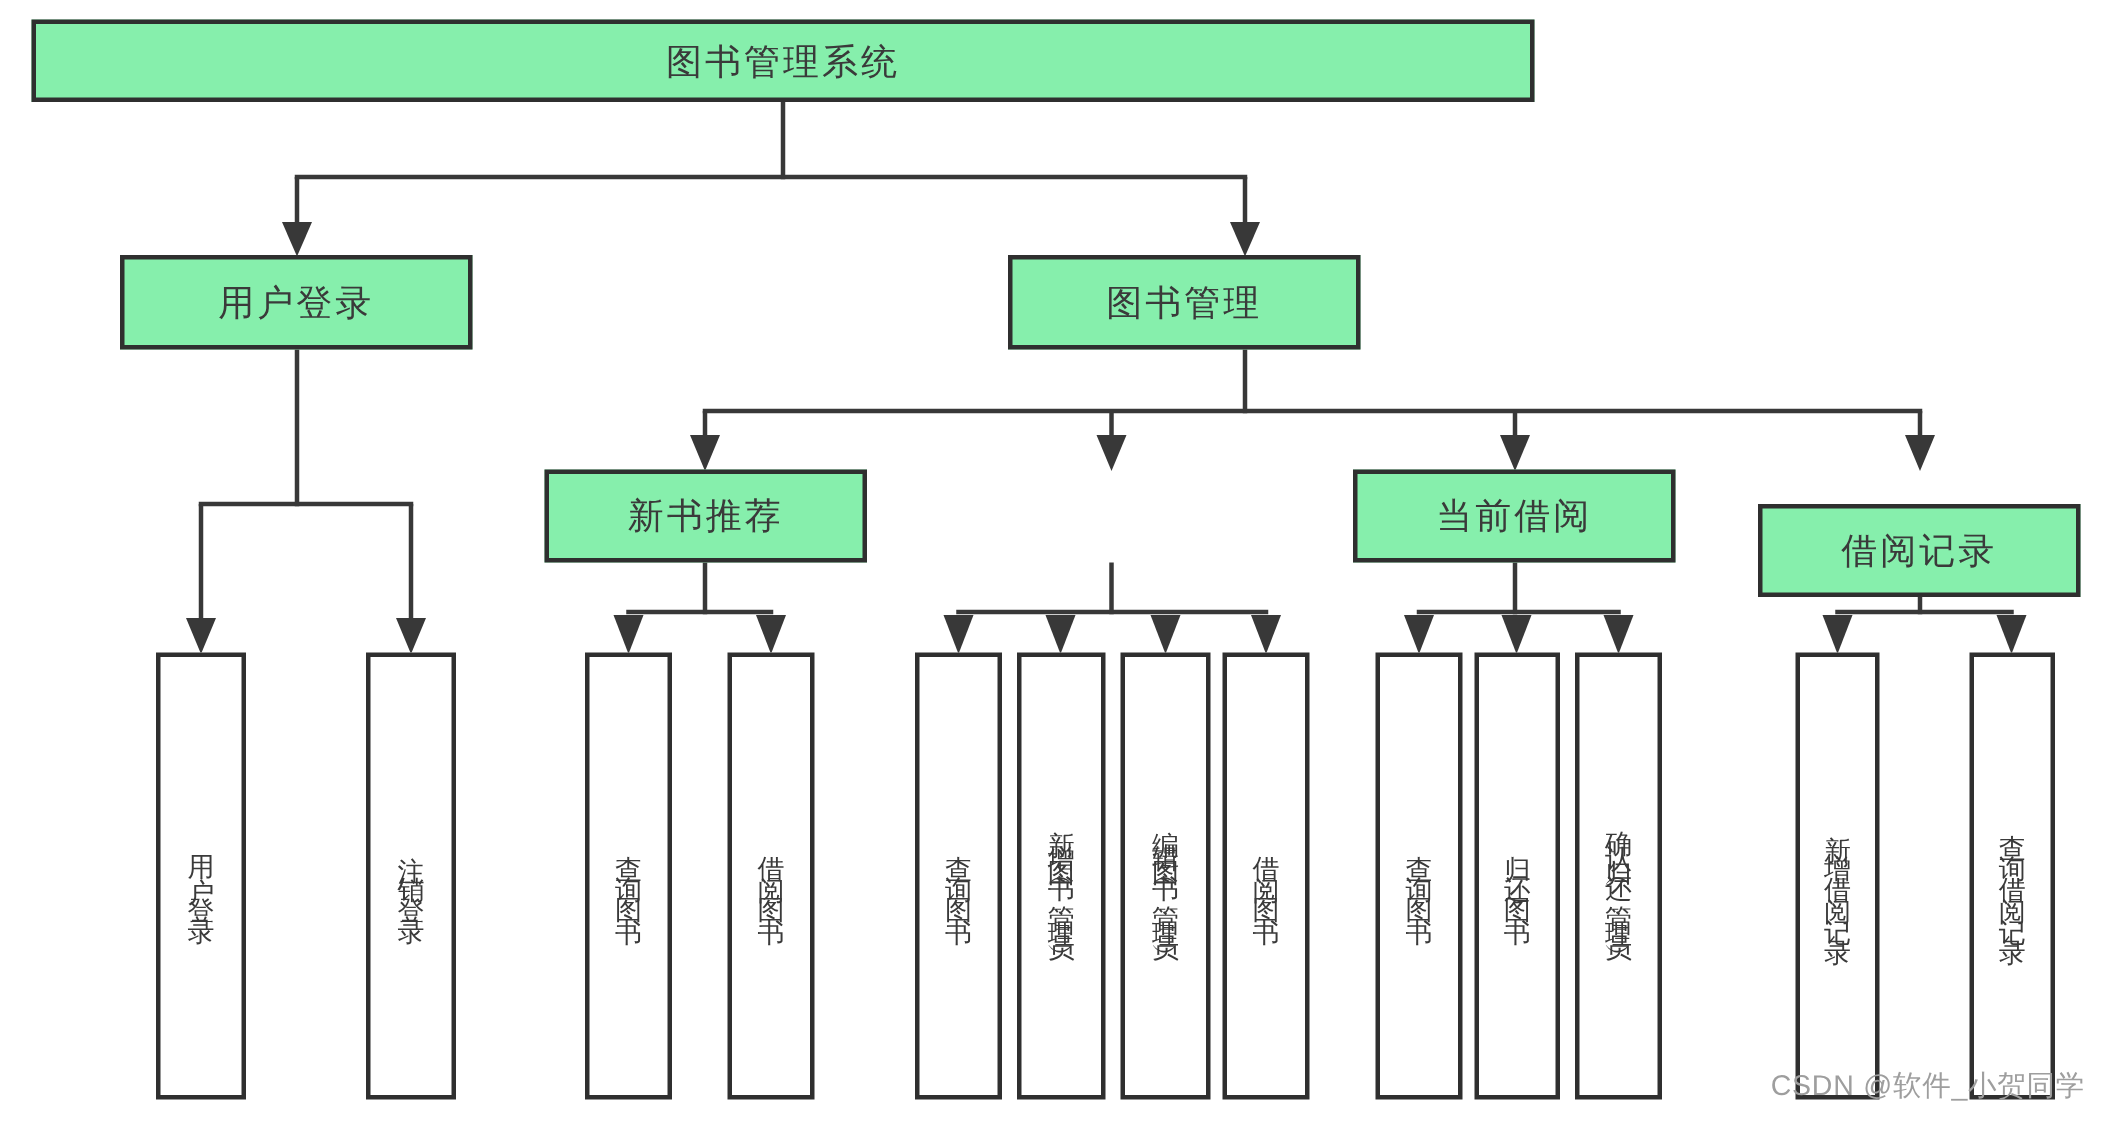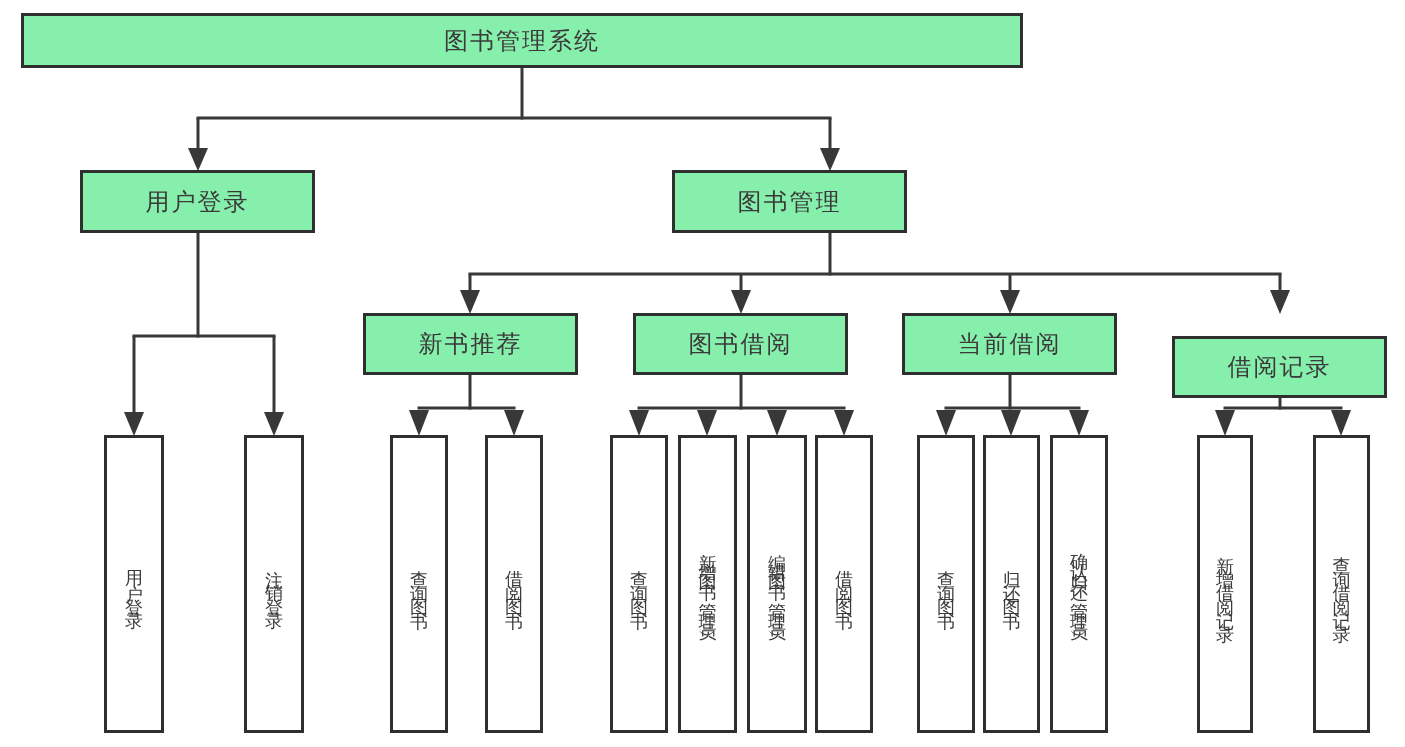--- a/index.html
+++ b/index.html
@@ -158,23 +158,20 @@
   <div class="node l2 user-login">
     <span>用户登录</span>
   </div>
   <div class="node l2 book-mgmt">
     <span>图书管理</span>
   </div>
 
   <div class="node l3 new-books">
     <span>新书推荐</span>
   </div>
-  <div class="node l3 borrowing">
-    <span>图书借阅</span>
-  </div>
   <div class="node l3 current">
     <span>当前借阅</span>
   </div>
   <div class="node l3 records">
     <span>借阅记录</span>
   </div>
 
   <div class="leaf" style="left:104px;width:60px">
     <span class="vtext">用户登录</span>
   </div>
@@ -212,14 +209,15 @@
     <span class="vtext dense">确认归还（管理员）</span>
   </div>
 
   <div class="leaf" style="left:1197px;width:56px">
     <span class="vtext">新增借阅记录</span>
   </div>
   <div class="leaf" style="left:1313px;width:57px">
     <span class="vtext">查询借阅记录</span>
   </div>
 
+  <div class="watermark">CSDN @软件_小贺同学</div>
 
 </div>
 
 </body></html>

